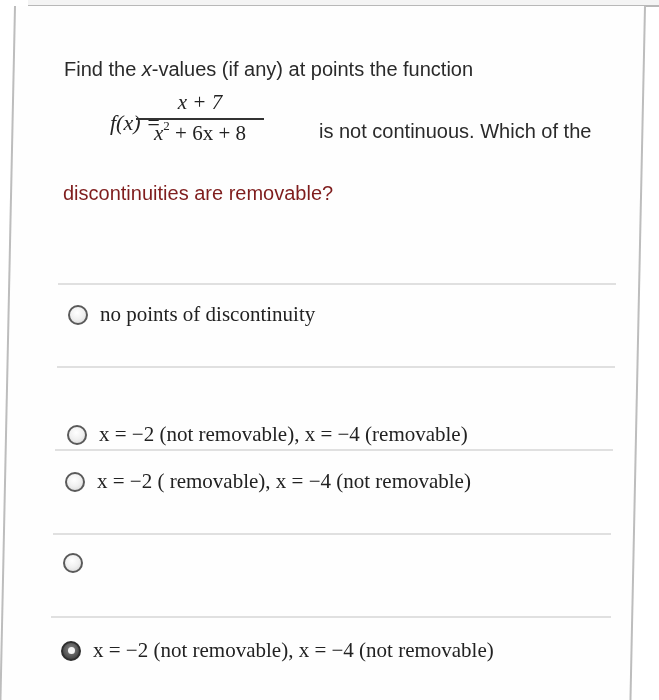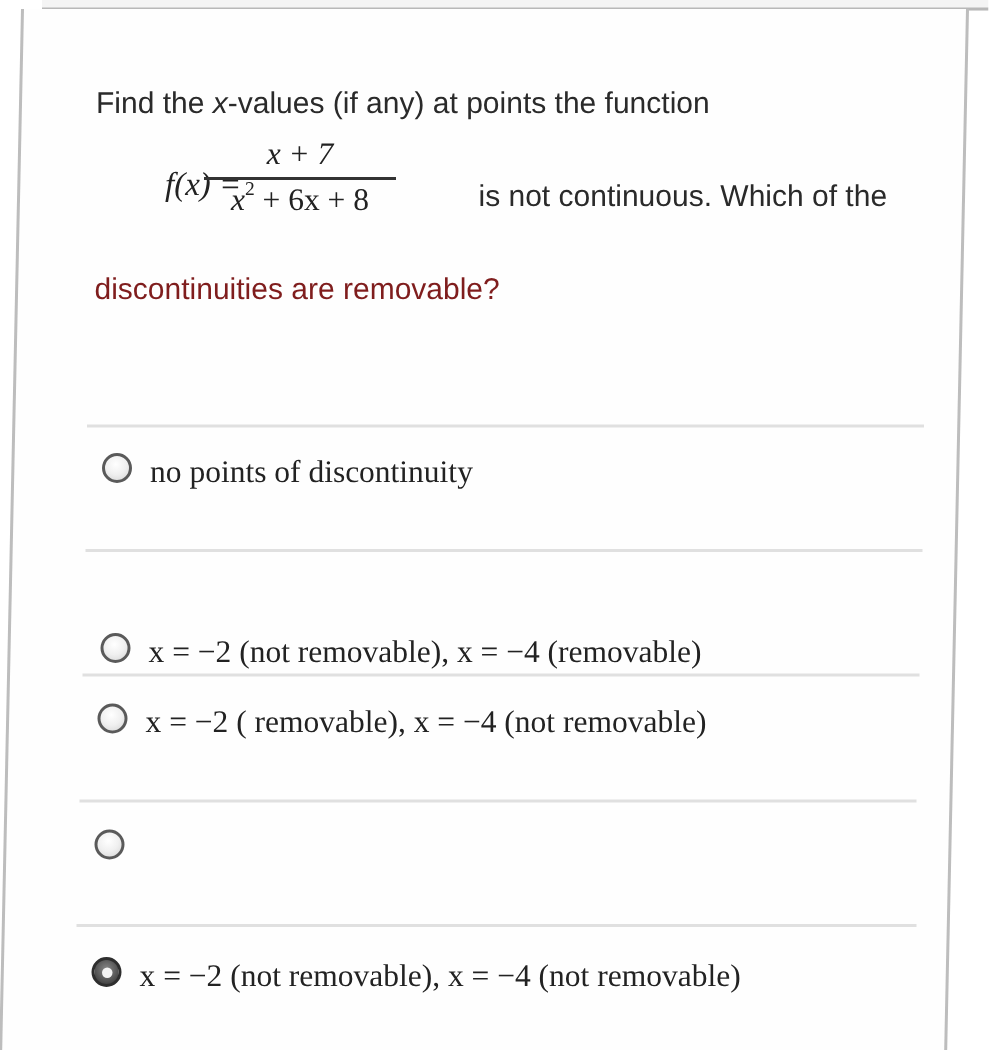--- a/index.html
+++ b/index.html
@@ -131,20 +131,21 @@
       height: 100%;
     }
     .divider {
       position: absolute;
       height: 2px;
       background: #e0e0e0;
     }
     .option {
       position: absolute;
       display: flex;
+      align-items: center;
       cursor: pointer;
       white-space: nowrap;
     }
     .radio {
       width: 20px;
       height: 20px;
       border-radius: 50%;
       border: 2px solid #5a5a5a;
       background: radial-gradient(circle at 45% 35%, #ffffff 0%, #f0f0f0 50%, #d4d4d4 100%);
       box-sizing: border-box;

